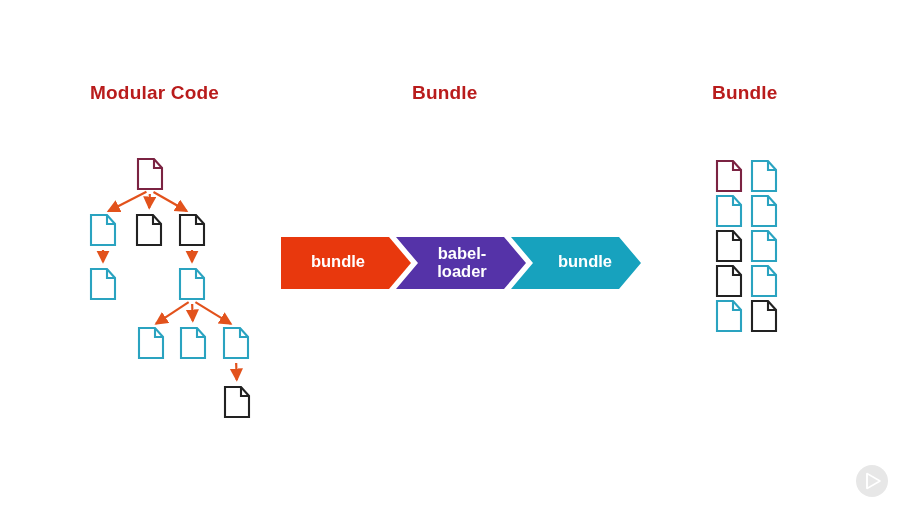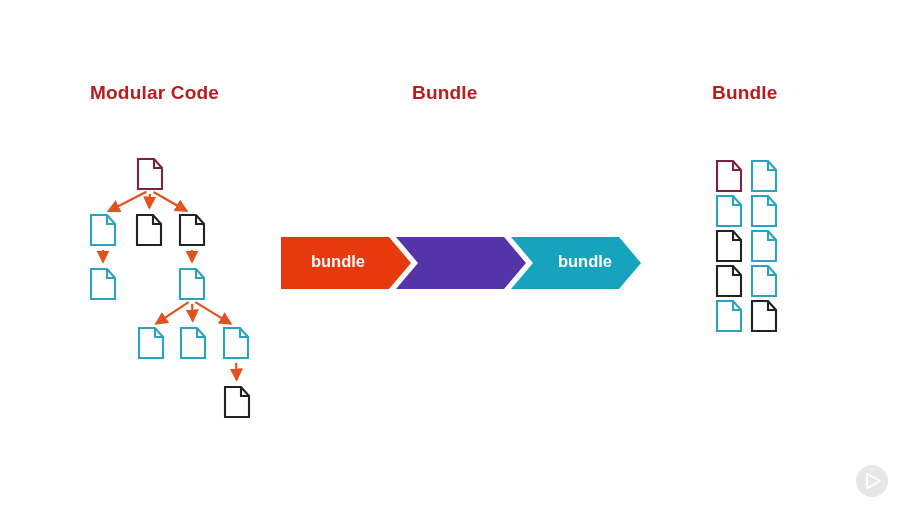--- a/index.html
+++ b/index.html
@@ -146,20 +146,22 @@
 
   <div id="pipeline">
     <svg width="375" height="52" viewBox="0 0 375 52">
       <g id="chevron-shapes">
           <path d="M0 0 L108 0 L130 26 L108 52 L0 52 Z" fill="#E8380D"></path>
           <path d="M115 0 L223 0 L245 26 L223 52 L115 52 L137 26 Z" fill="#5533A8"></path>
           <path d="M230 0 L338 0 L360 26 L338 52 L230 52 L252 26 Z" fill="#17A2BE"></path>
         </g>
     </svg>
     <div class="chev-label" id="label-source">bundle</div>
+    <div class="chev-label" id="label-babel">babel-
+loader</div>
     <div class="chev-label" id="label-bundle">bundle</div>
   </div>
 
   <svg class="layer" id="bundle-layer" viewBox="0 0 900 506">
     <g id="bundle-files">
         <g>
           <path d="M717 161 L733 161 L741 170 L741 191 L717 191 Z" fill="#ffffff" stroke="#7B2342" stroke-width="2.1" stroke-linejoin="miter"></path>
           <path d="M733 161 L733 170 L741 170" fill="none" stroke="#7B2342" stroke-width="2.1" stroke-linejoin="miter"></path>
         </g>
         <g>

